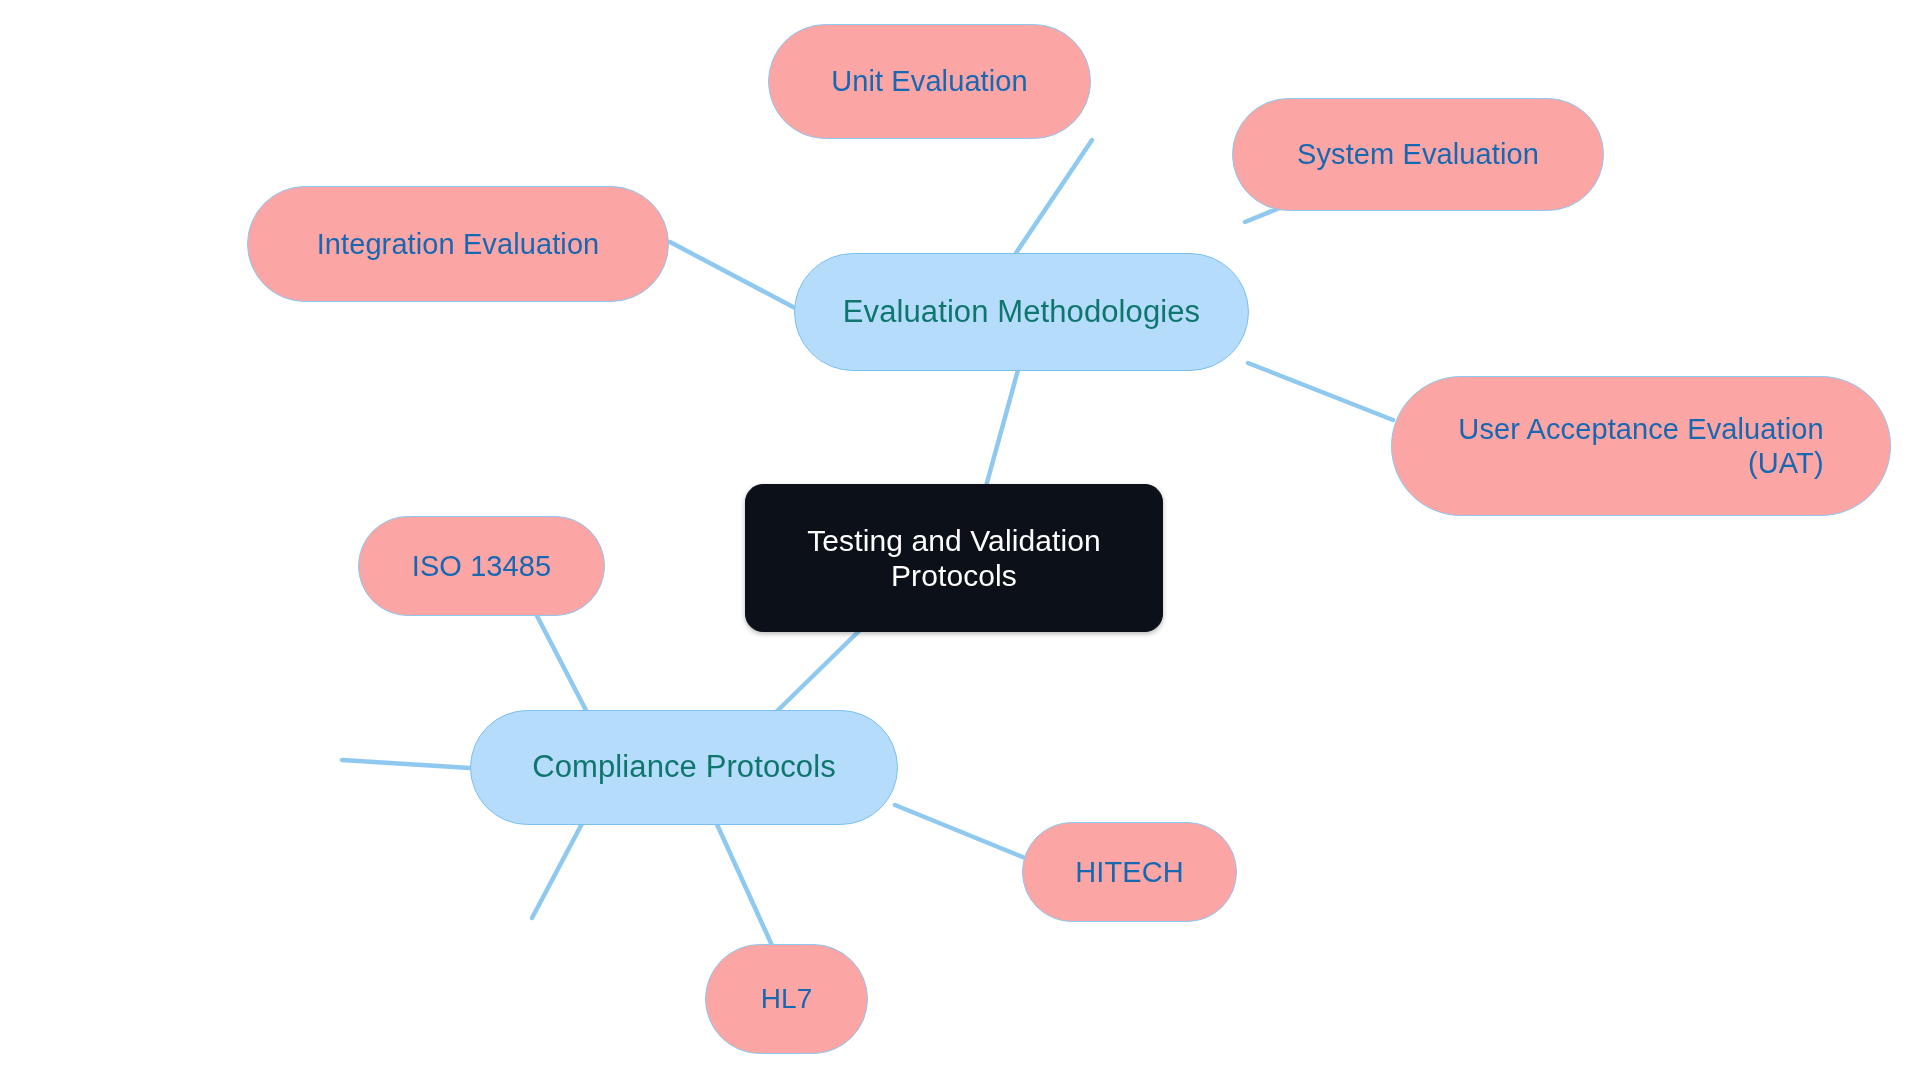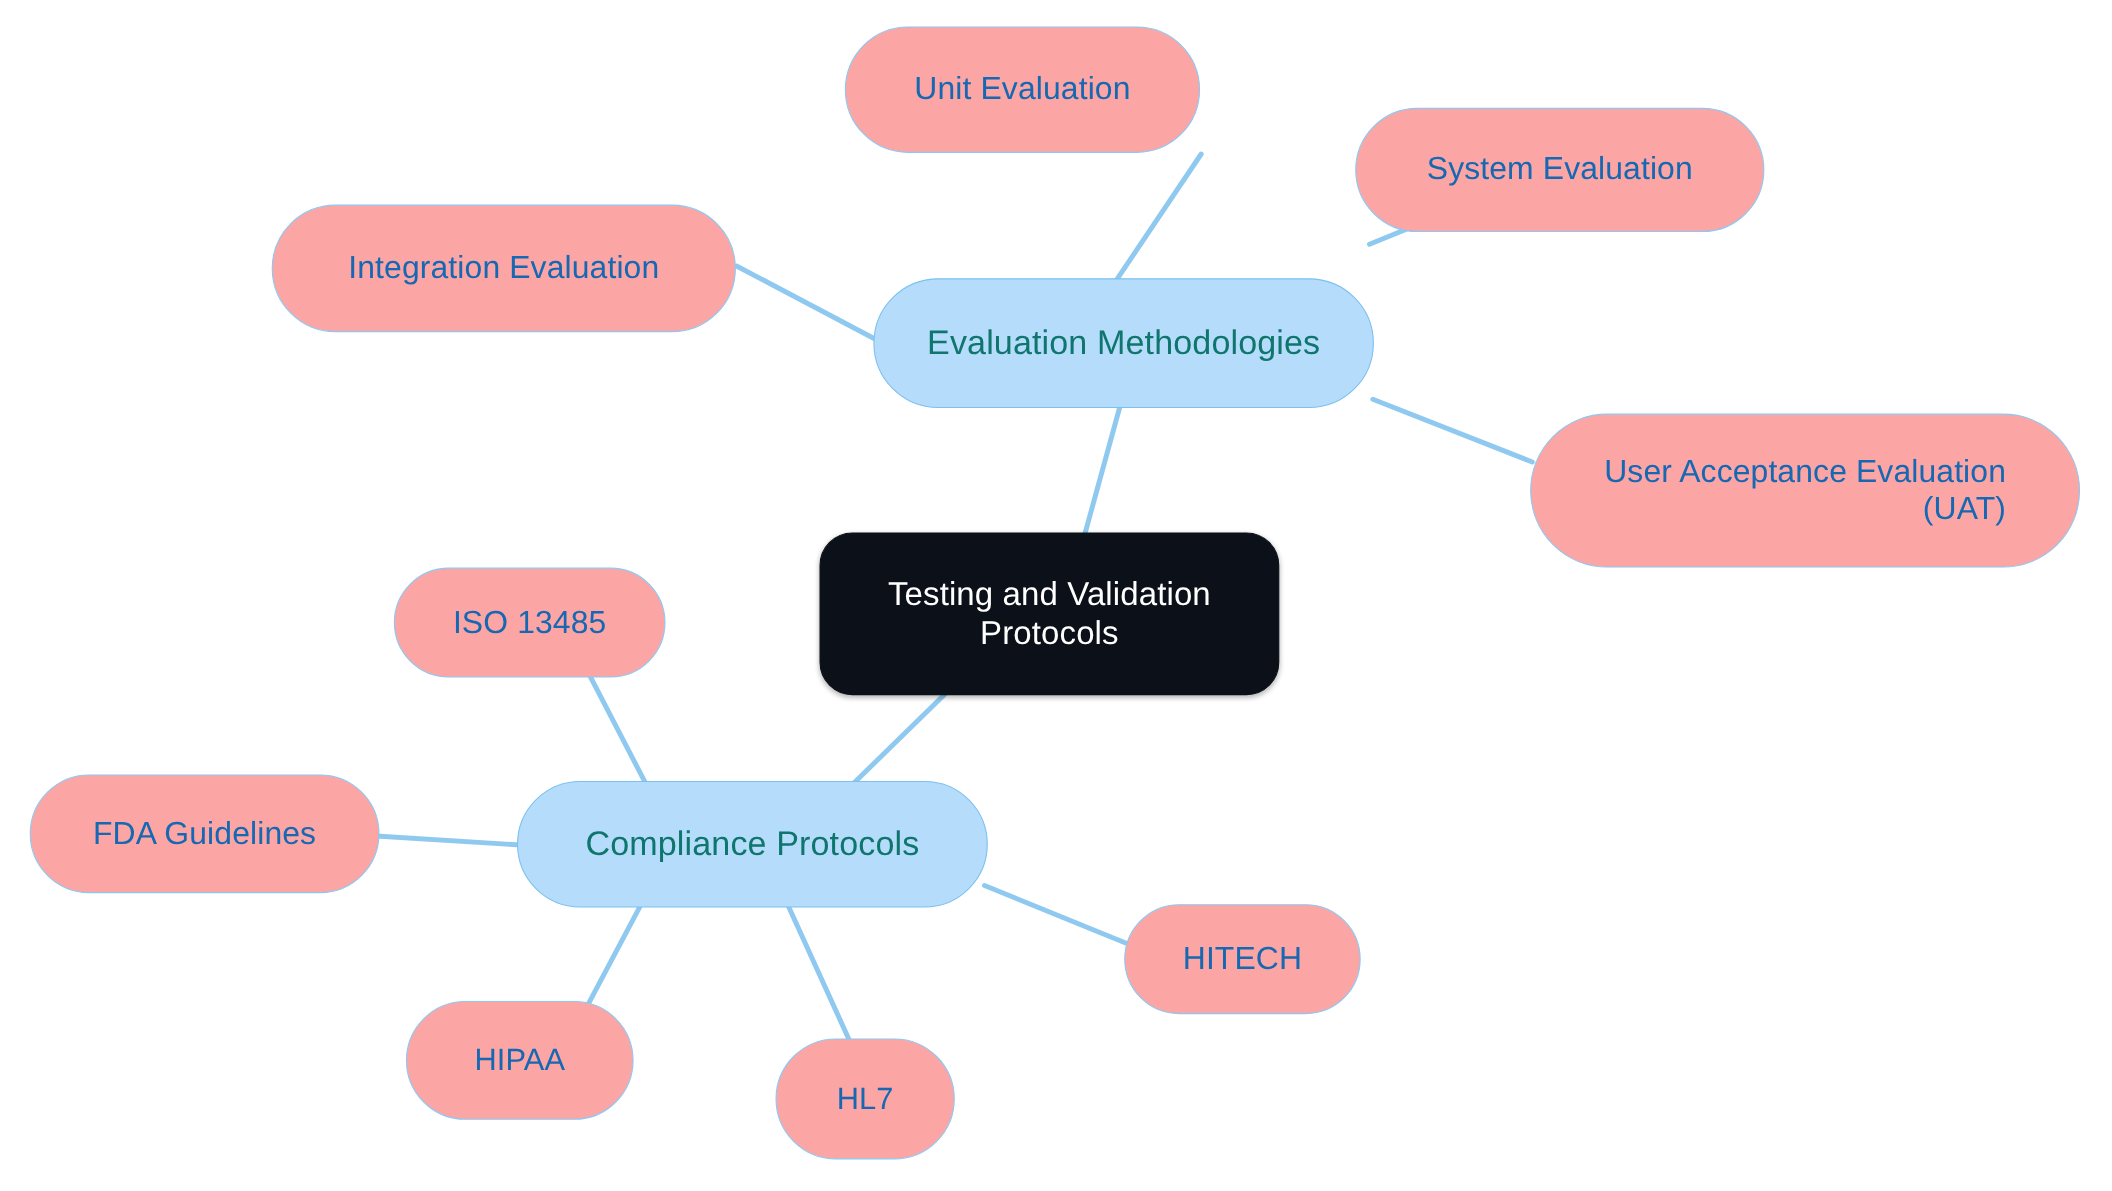--- a/index.html
+++ b/index.html
@@ -35,21 +35,21 @@
     text-align: center;
     border-radius: 999px;
     line-height: 1.18;
     white-space: pre-line;
     letter-spacing: 0.1px;
   }
   .node.root {
     background: #0c1119;
     border: 1px solid #0c1119;
     color: #ffffff;
-    border-radius: 30px;
+    border-radius: 18px;
     font-size: 30px;
     box-shadow: 0 2px 5px rgba(0,0,0,0.28);
   }
   .node.branch {
     background: #b6dcfb;
     border: 1.6px solid #7cc0ef;
     color: #0f766e;
     font-size: 31px;
   }
   .node.leaf {
@@ -94,21 +94,19 @@
 
   <div class="node leaf" style="left:247px; top:186px; width:422px; height:116px;">Integration Evaluation</div>
 
   <div class="node leaf" style="left:1391px; top:376px; width:500px; height:140px;text-align:right;">User Acceptance Evaluation
 (UAT)</div>
 
   <div class="node branch" style="left:470px; top:710px; width:428px; height:115px;">Compliance Protocols</div>
 
   <div class="node leaf" style="left:358px; top:516px; width:247px; height:100px;text-align:center;">ISO 13485</div>
 
-  <div class="node leaf" style="left:27px; top:704px; width:318px; height:108px;">FDA Guidelines</div>
 
-  <div class="node leaf small" style="left:369px; top:910px; width:207px; height:108px;">HIPAA</div>
 
   <div class="node leaf small" style="left:705px; top:944px; width:163px; height:110px;">HL7</div>
 
   <div class="node leaf" style="left:1022px; top:822px; width:215px; height:100px;">HITECH</div>
 
 </div>
 
 </body></html>

